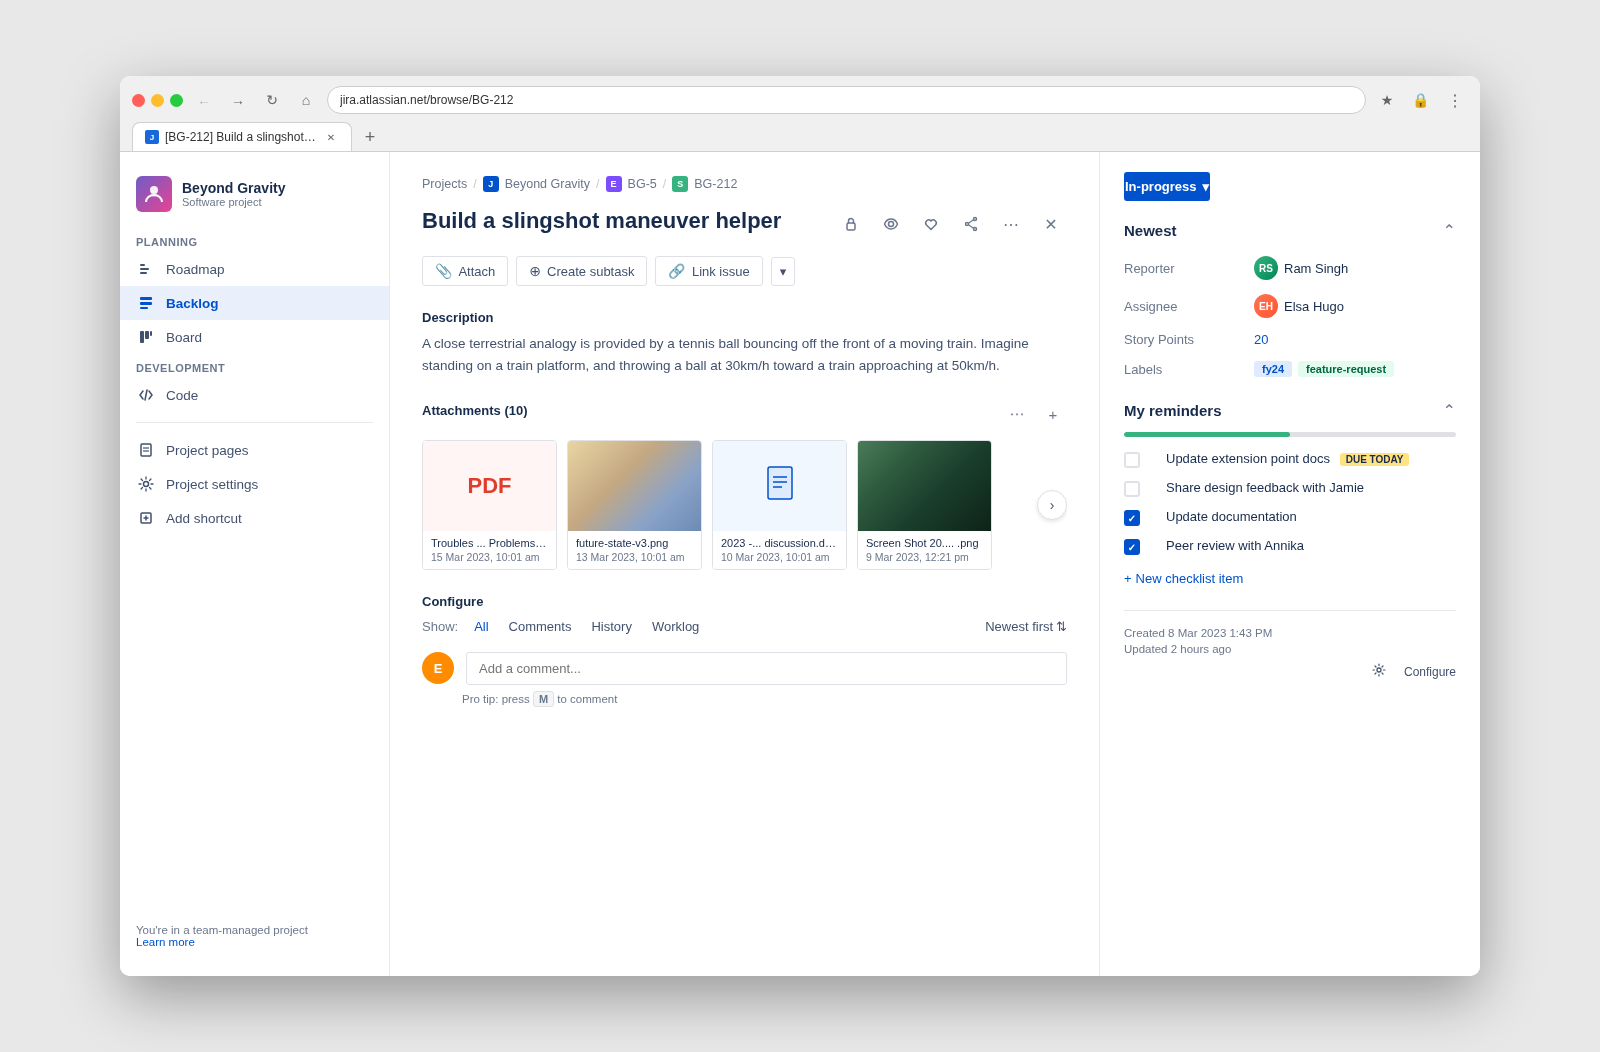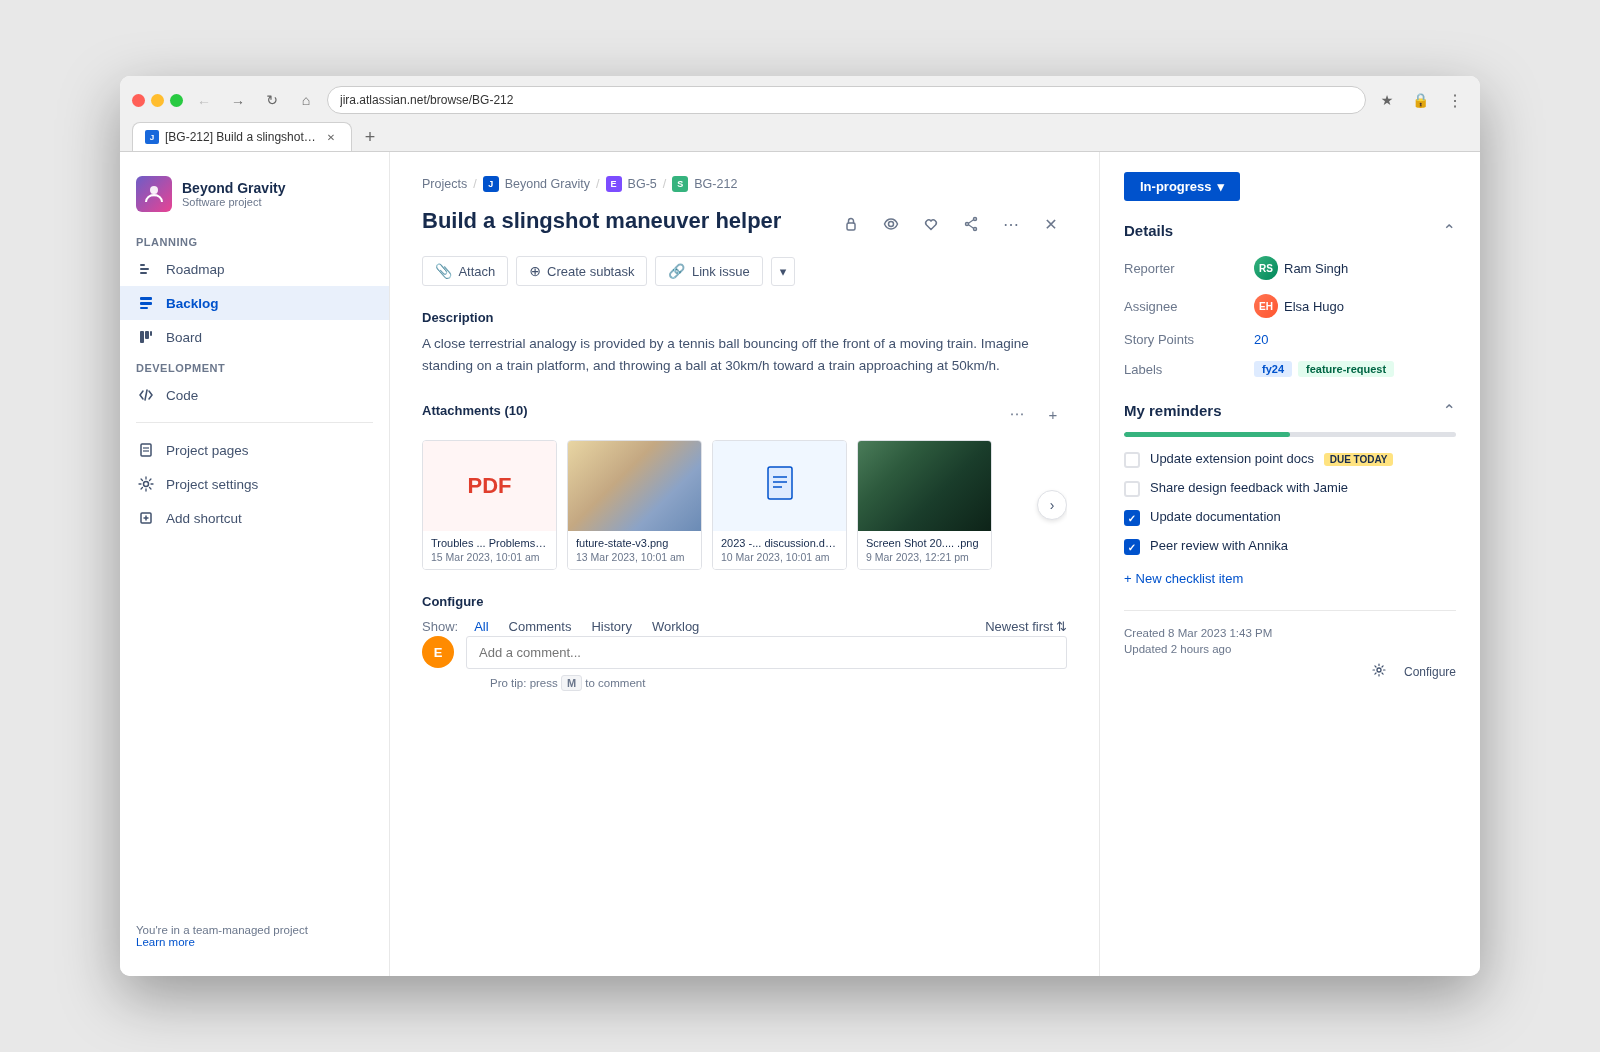--- a/index.html
+++ b/index.html
@@ -335,20 +335,21 @@
       box-shadow: 0 2px 4px rgba(0,0,0,0.1);
       z-index: 2;
     }
 
     
     .activity-section { margin-bottom: 24px; }
     .activity-filter {
       display: flex;
       align-items: center;
       gap: 12px;
+      margin-bottom: 16px;
     }
     .activity-filter-label { font-size: 13px; color: #6b778c; }
     .activity-filter-btn {
       font-size: 13px; color: #42526e;
       background: none; border: none; cursor: pointer; padding: 2px 4px;
       border-radius: 3px;
     }
     .activity-filter-btn.active { color: #0052cc; }
     .newest-first-btn {
       margin-left: auto;
@@ -372,38 +373,38 @@
       border-radius: 3px;
       padding: 8px 12px;
       font-size: 13px;
       color: #999;
       cursor: text;
       background: #fff;
       outline: none;
     }
     .pro-tip {
       margin-top: 6px;
-      margin-left: 68px;
+      margin-left: 40px;
       font-size: 11.5px;
       color: #6b778c;
     }
     .pro-tip .key {
       display: inline-block;
       background: #f4f5f7;
       border: 1px solid #dfe1e6;
       border-radius: 3px;
       padding: 1px 5px;
       font-size: 11px;
       font-weight: 600;
     }
 
     
     .status-btn {
       display: inline-flex; align-items: center; gap: 6px;
-      padding: 7px 16px;
+      padding: 7px 1px;
       background: #0052cc;
       color: white;
       border: none;
       border-radius: 3px;
       font-size: 13px;
       font-weight: 600;
       cursor: pointer;
       margin-bottom: 20px;
     }
 
@@ -472,21 +473,21 @@
       overflow: hidden;
     }
     .reminder-progress-bar {
       height: 100%;
       background: #36b37e;
       border-radius: 3px;
     }
     .reminder-item {
       display: flex;
       align-items: flex-start;
-      gap: 10px;
+      gap: 26px;
       margin-bottom: 12px;
     }
     .reminder-checkbox {
       width: 16px; height: 16px; border-radius: 3px;
       border: 2px solid #dfe1e6;
       display: flex; align-items: center; justify-content: center;
       cursor: pointer; flex-shrink: 0; margin-top: 1px;
     }
     .reminder-checkbox.checked {
       background: #0052cc; border-color: #0052cc;
@@ -853,21 +854,21 @@
         <div class="issue-sidebar">
           
           <button class="status-btn">
             <span>In-progress</span>
             <span>▾</span>
           </button>
 
           
           <div class="details-section">
             <div class="details-header">
-              <span class="details-title">Details</span>
+              <span class="details-title">Newest</span>
               <button class="collapse-btn">⌃</button>
             </div>
             <div class="detail-row">
               <span class="detail-label">Reporter</span>
               <div class="detail-value">
                 <div class="user-avatar avatar-ram">RS</div>
                 <span>Ram Singh</span>
               </div>
             </div>
             <div class="detail-row">

